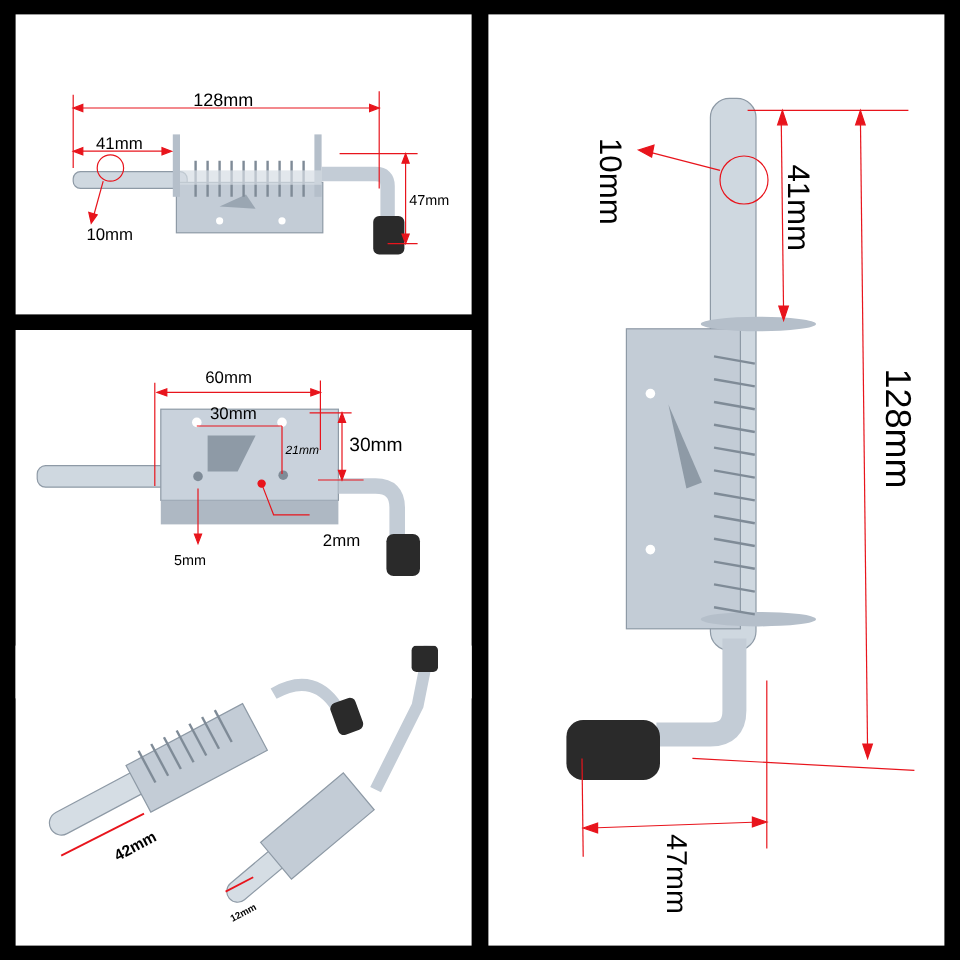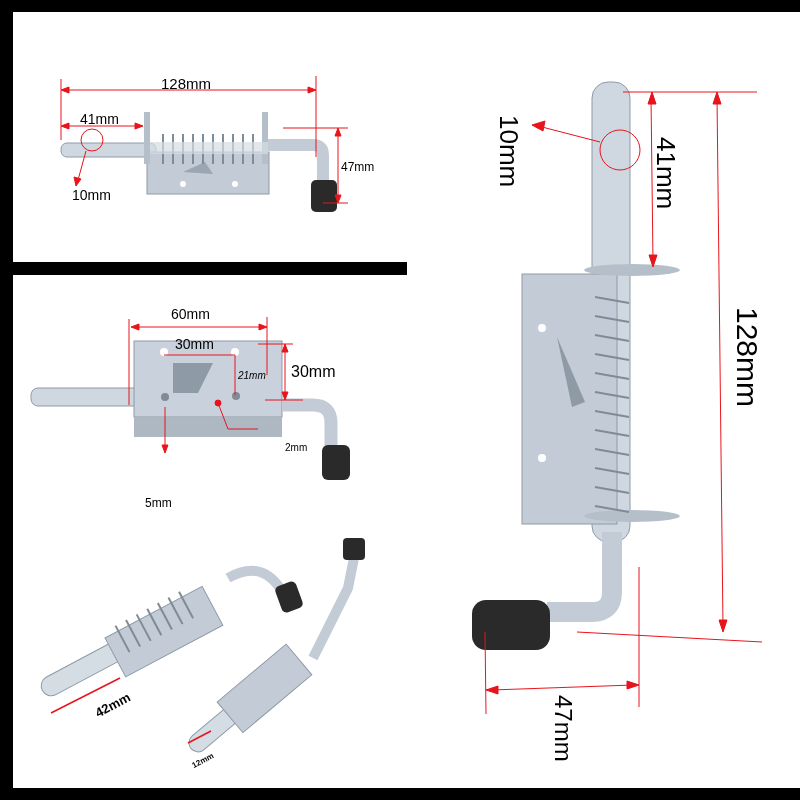--- a/index.html
+++ b/index.html
@@ -1,17 +1,17 @@
 <!DOCTYPE html>
 <html><head>
 <meta charset="utf-8">
 <style>
   html,body{margin:0;padding:0;}
   body{width:800px;height:800px;background:#000;position:relative;overflow:hidden;font-family:"Liberation Sans",sans-serif;}
-  .panel{position:absolute;background:#fff;overflow:hidden;padding-left:48px;}
+  .panel{position:absolute;background:#fff;overflow:hidden;}
   #p1{left:13px;top:12px;width:380px;height:250px;}
   #p2{left:13px;top:275px;width:380px;height:307px;}
   #p3{left:13px;top:538px;width:380px;height:250px;}
   #p4{left:407px;top:12px;width:380px;height:776px;}
   svg{position:absolute;left:0;top:0;}
   .lbl{position:absolute;color:#000;white-space:nowrap;line-height:1;}
   .rot{transform-origin:left top;transform:rotate(90deg);}
 </style>
 </head>
 <body>
@@ -98,22 +98,22 @@
       <line x1="152" y1="132" x2="152" y2="172"></line>
         <polygon points="152,178 149,170 155,170"></polygon>
       <circle cx="205" cy="128" r="3"></circle>
       <polyline points="205,128 215,154 245,154" fill="none"></polyline>
     </g>
   </svg>
   <span class="lbl" style="left:158px;top:32px;font-size:14px;">60mm</span>
   <span class="lbl" style="left:162px;top:62px;font-size:14px;">30mm</span>
   <span class="lbl" style="left:225px;top:96px;font-size:10px;font-style:italic;">21mm</span>
   <span class="lbl" style="left:278px;top:89px;font-size:16px;">30mm</span>
-  <span class="lbl" style="left:132px;top:186px;font-size:12px;margin-top:36px;">5mm</span>
-  <span class="lbl" style="left:272px;top:168px;font-size:10px;">2mm</span>
+  <span class="lbl" style="left:132px;top:186px;font-size:12px;">5mm</span>
+  <span class="lbl" style="left:256px;top:168px;font-size:14px;">2mm</span>
 </div>
 
 <div class="panel" id="p3">
   <svg width="380" height="250">
     <g transform="rotate(-28 120 110)">
       <rect x="20" y="95" width="110" height="20" rx="10" fill="#d5dde4" stroke="#8e9aa6"></rect>
       <rect x="100" y="88" width="110" height="44" fill="#c3ccd6" stroke="#8e9aa6"></rect>
       <g stroke="#7f8b97" stroke-width="2">
         <line x1="115" y1="82" x2="115" y2="112"></line>
           <line x1="127" y1="82" x2="127" y2="112"></line>

